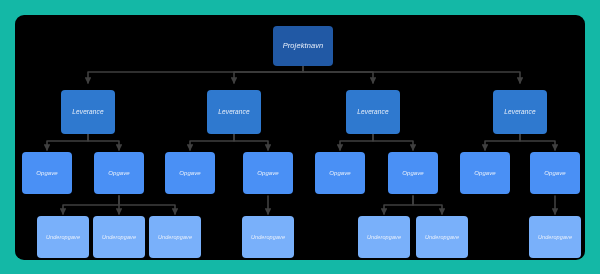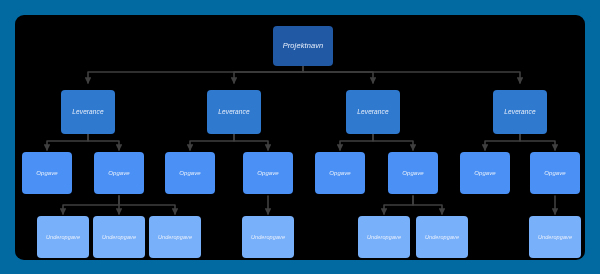--- a/index.html
+++ b/index.html
@@ -10,21 +10,21 @@
   body {
     width: 600px;
     height: 274px;
     overflow: hidden;
     font-family: "Liberation Sans", sans-serif;
   }
   #page {
     position: relative;
     width: 600px;
     height: 274px;
-    background: #0369a1;
+    background: #14b8a6;
   }
   #canvas {
     position: absolute;
     left: 15px;
     top: 15px;
     width: 570px;
     height: 245px;
     background: #000000;
     border-radius: 9px;
     overflow: hidden;

